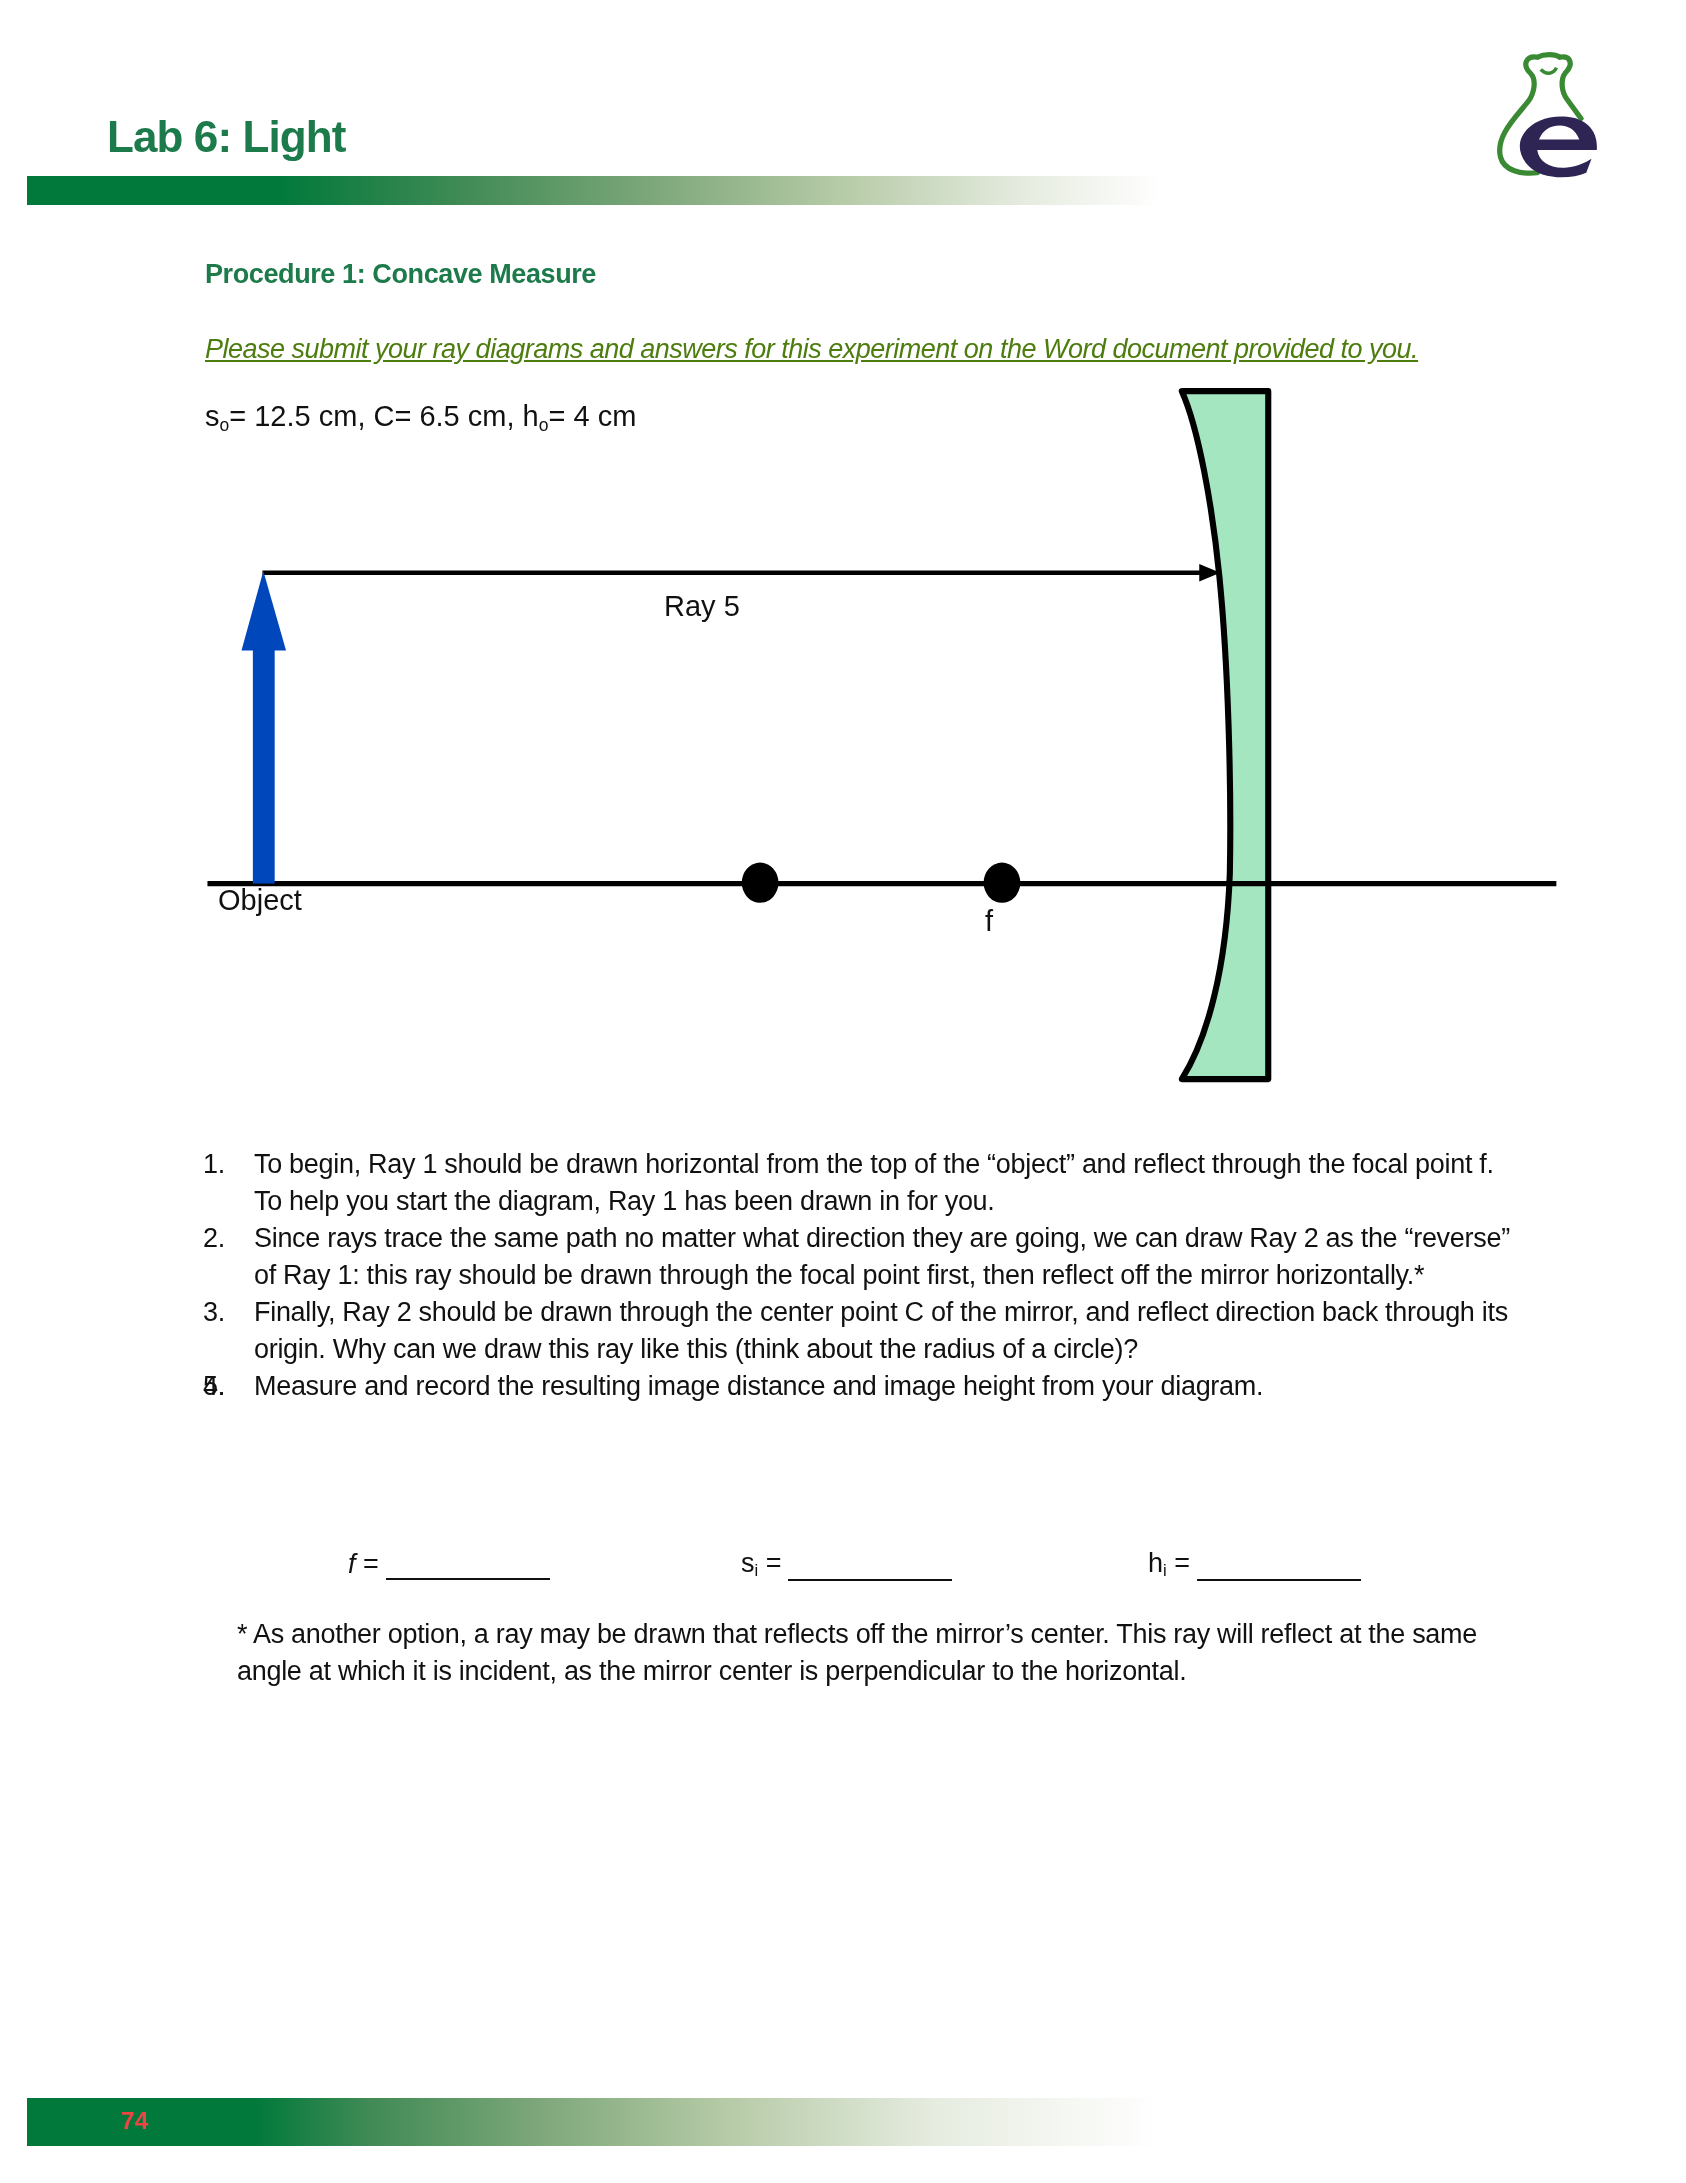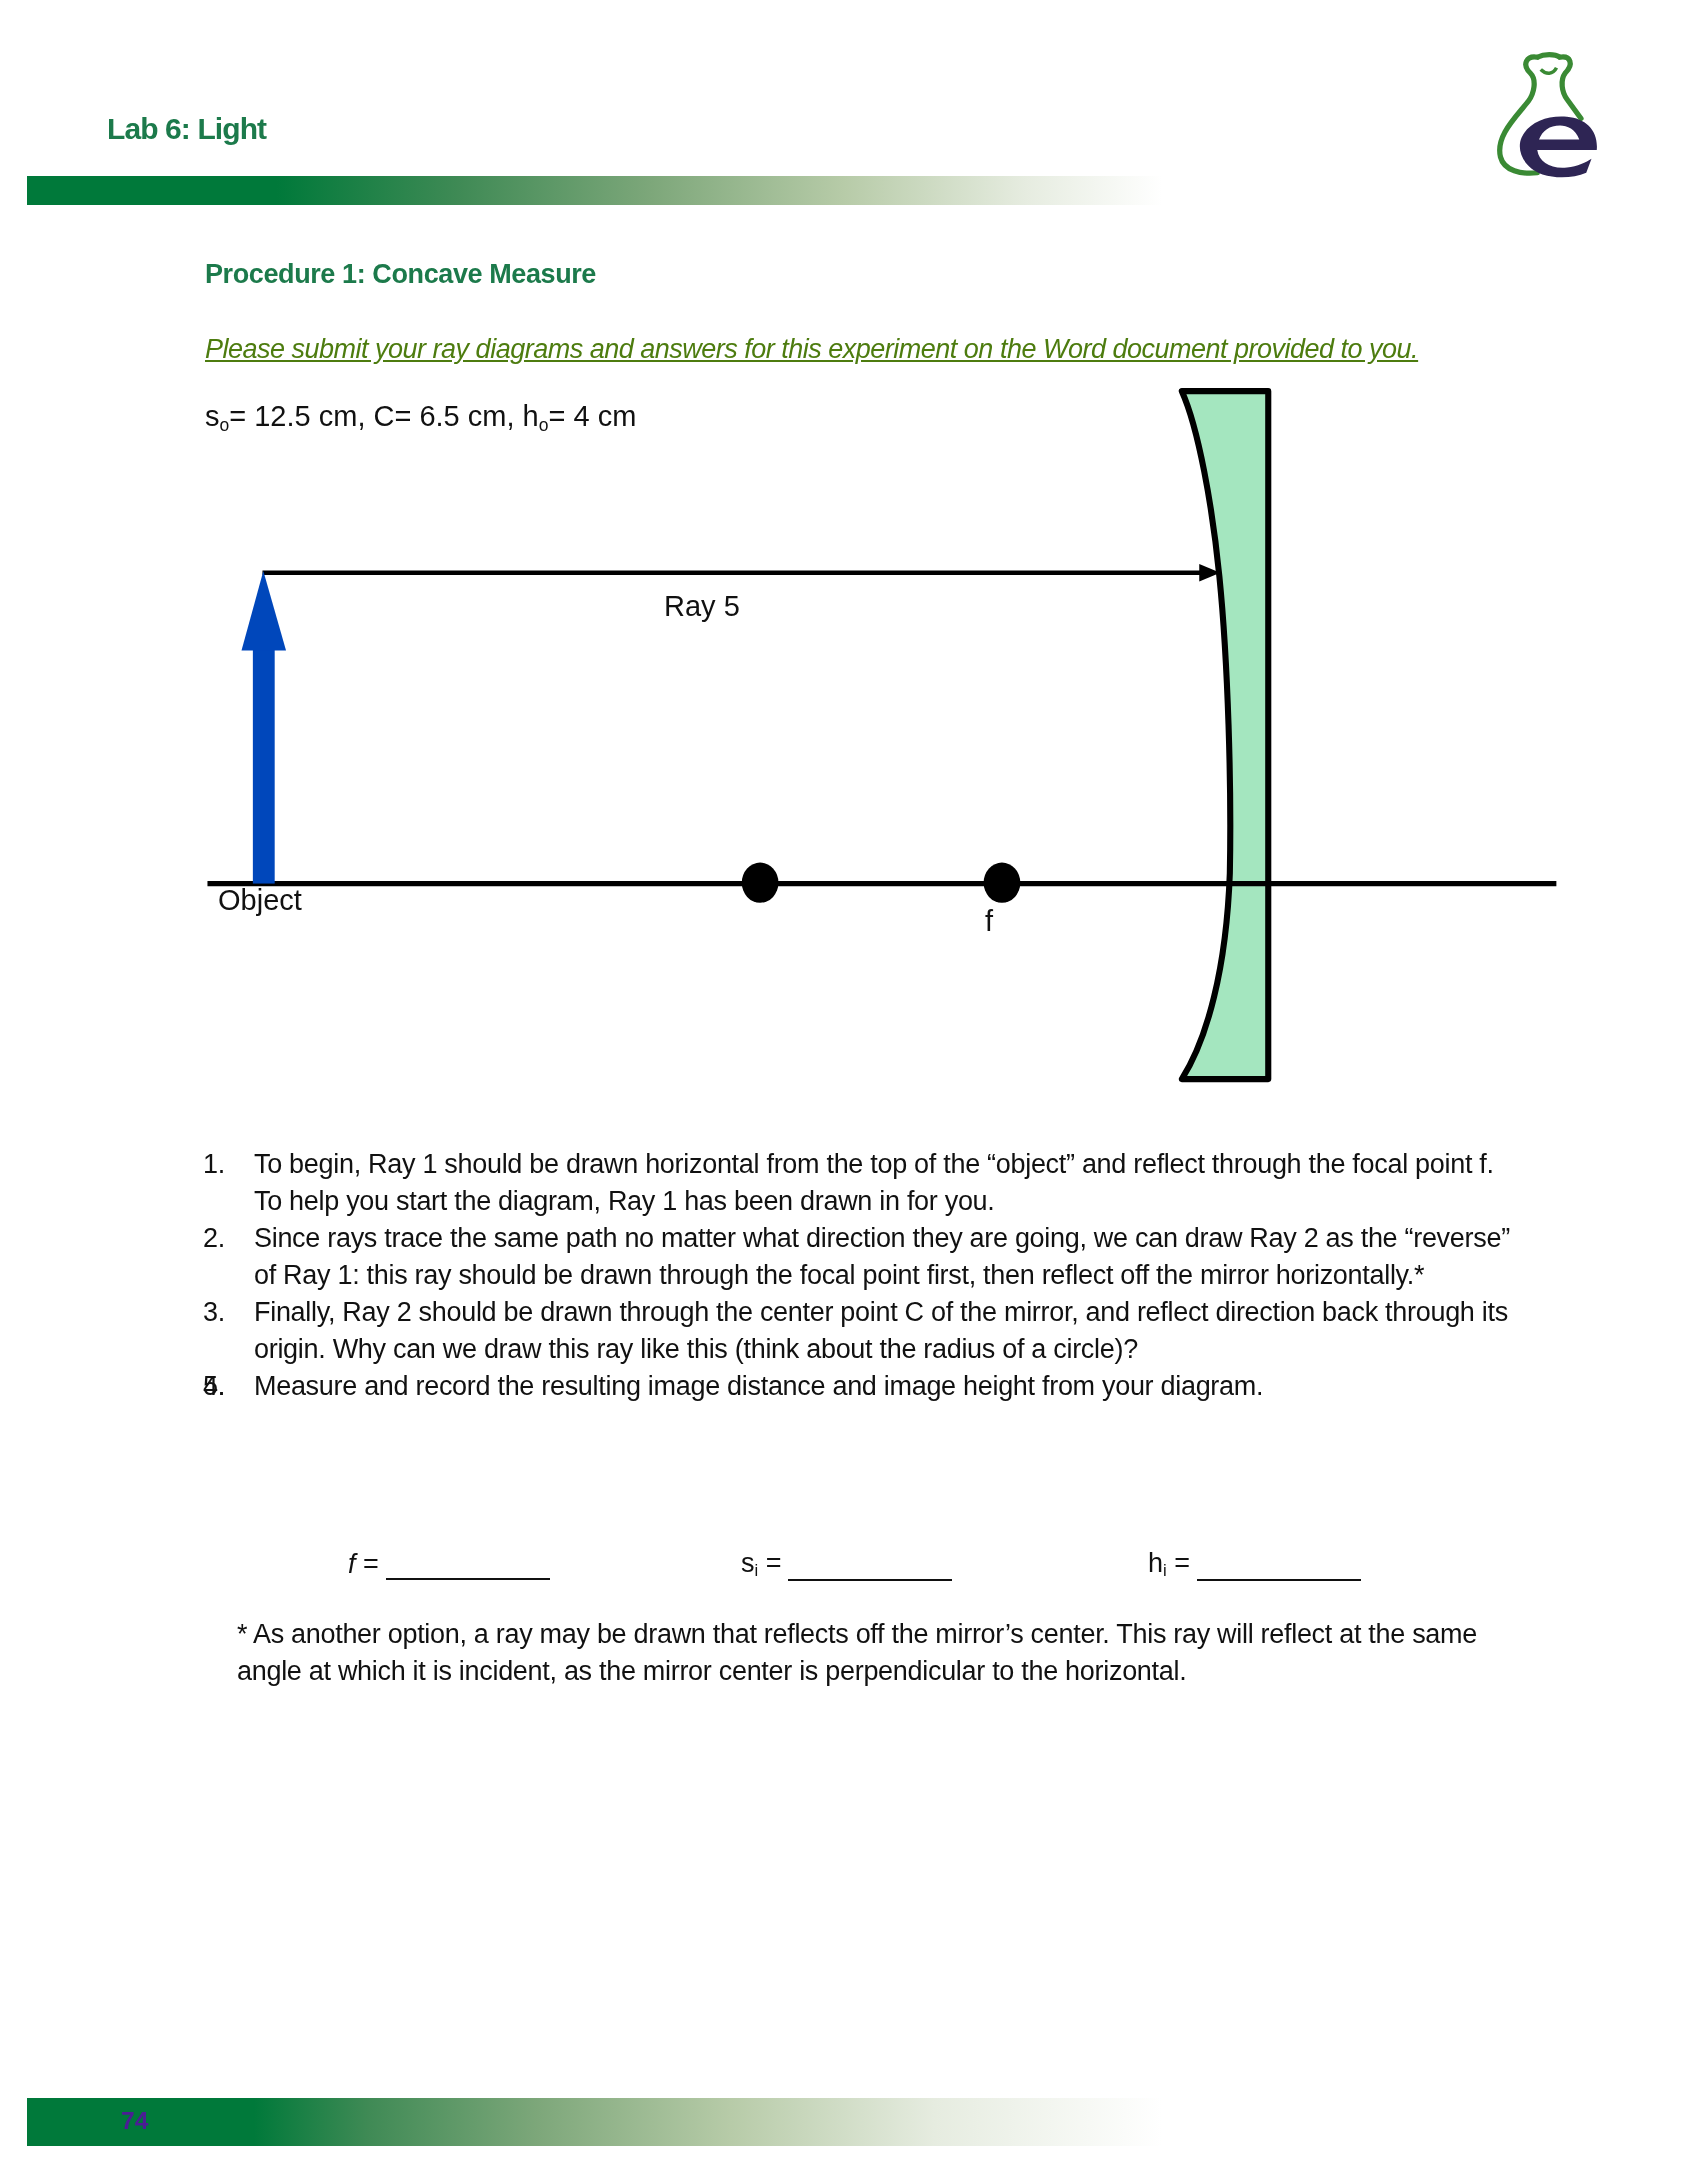--- a/index.html
+++ b/index.html
@@ -1,19 +1,19 @@
 <!DOCTYPE html>
 <html style="font-size:14px"><head>
 <meta charset="utf-8">
 <style>
   html, body { margin:0; padding:0; background:#ffffff; }
   body { width:1687px; height:2184px; position:relative; overflow:hidden;
          font-family:"Liberation Sans", sans-serif; color:#111; }
   .abs { position:absolute; }
-  .title { left:107px; top:112px; font-size:30px; font-weight:bold; color:#1c7a4b;
+  .title { left:107px; top:112px; font-size:44px; font-weight:bold; color:#1c7a4b;
            letter-spacing:-0.9px; font-family:"Liberation Sans", sans-serif; }
   .hbar { left:27px; top:176px; width:1135px; height:29px;
           background:linear-gradient(90deg,#00793a 0%,#00793a 22%,#3f8a55 38%,#7da77a 55%,#b7cba8 72%,#e6ece0 88%,rgba(255,255,255,0) 100%); }
   .logo { left:1476px; top:45px; width:140px; height:140px; }
   .proc-heading { left:205px; top:259px; font-size:27px; font-weight:bold; color:#1c7a4b; letter-spacing:-0.4px; }
   .subtitle { left:205px; top:294px; font-size:27px; font-style:italic; text-decoration:underline;
               letter-spacing:-0.5px; color:#4d7c0f;margin-top:40px; }
   .params { left:205px; top:400px; font-size:29px; color:#111; }
   .params sub { font-size:17.5px; vertical-align:-5.2px; }
   .diagram { left:0; top:0; width:1687px; height:1135px; }
@@ -22,21 +22,21 @@
           font-size:27px; line-height:37px; letter-spacing:-0.3px; }
   .list li { position:relative; padding-left:51px; }
   .list .num { position:absolute; left:0; top:0; }
   .answers { left:0; top:1548px; width:1687px; height:44px; font-size:27px; }
   .ans { position:absolute; top:0; white-space:nowrap; }
   .ans sub { font-size:16.6px; vertical-align:-4.4px; }
   .blank { display:inline-block; width:164px; border-bottom:2.6px solid #111; height:30px; vertical-align:bottom; margin-left:7px; }
   .footnote { left:205px; top:1616px; width:1310px; font-size:27px; line-height:37px; letter-spacing:-0.3px;margin-left:32px; }
   .fbar { left:27px; top:2098px; width:1135px; height:48px;
           background:linear-gradient(90deg,#00793a 0%,#00793a 20%,#3f8a55 30%,#7da77a 45%,#b7cba8 62%,#e6ece0 80%,rgba(255,255,255,0) 100%); }
-  .pagenum { left:121px; top:2107px; font-size:24.5px; font-weight:bold; color:#4c1d95; }
+  .pagenum { left:121px; top:2107px; font-size:24.5px; font-weight:bold; color:#ef4444; }
 </style>
 </head>
 <body>
 
 <div class="abs title">Lab 6: Light</div>
 <div class="abs hbar"></div>
 <div class="abs logo">
   <svg width="140" height="140" viewBox="0 0 160 160">
     <path d="M70 14 C58 12 52 22 62 32 C70 40 66 56 60 64 C46 82 22 104 28 128 C32 144 52 148 70 146" fill="none" stroke="#3a8a34" stroke-width="6" stroke-linecap="round"></path>
     <path d="M96 14 C108 12 112 22 102 32 C96 40 98 54 104 62 L120 84" fill="none" stroke="#3a8a34" stroke-width="6" stroke-linecap="round"></path>

